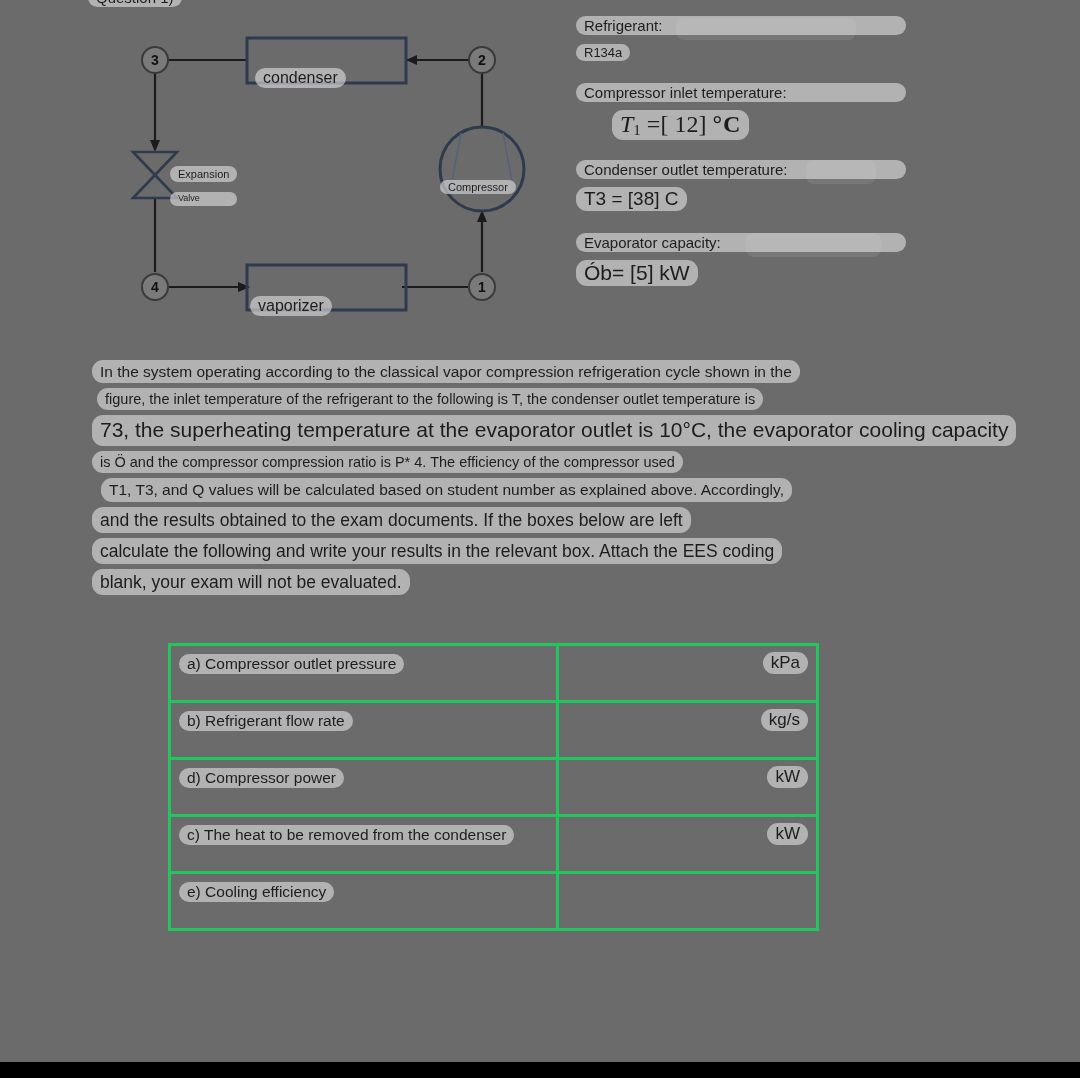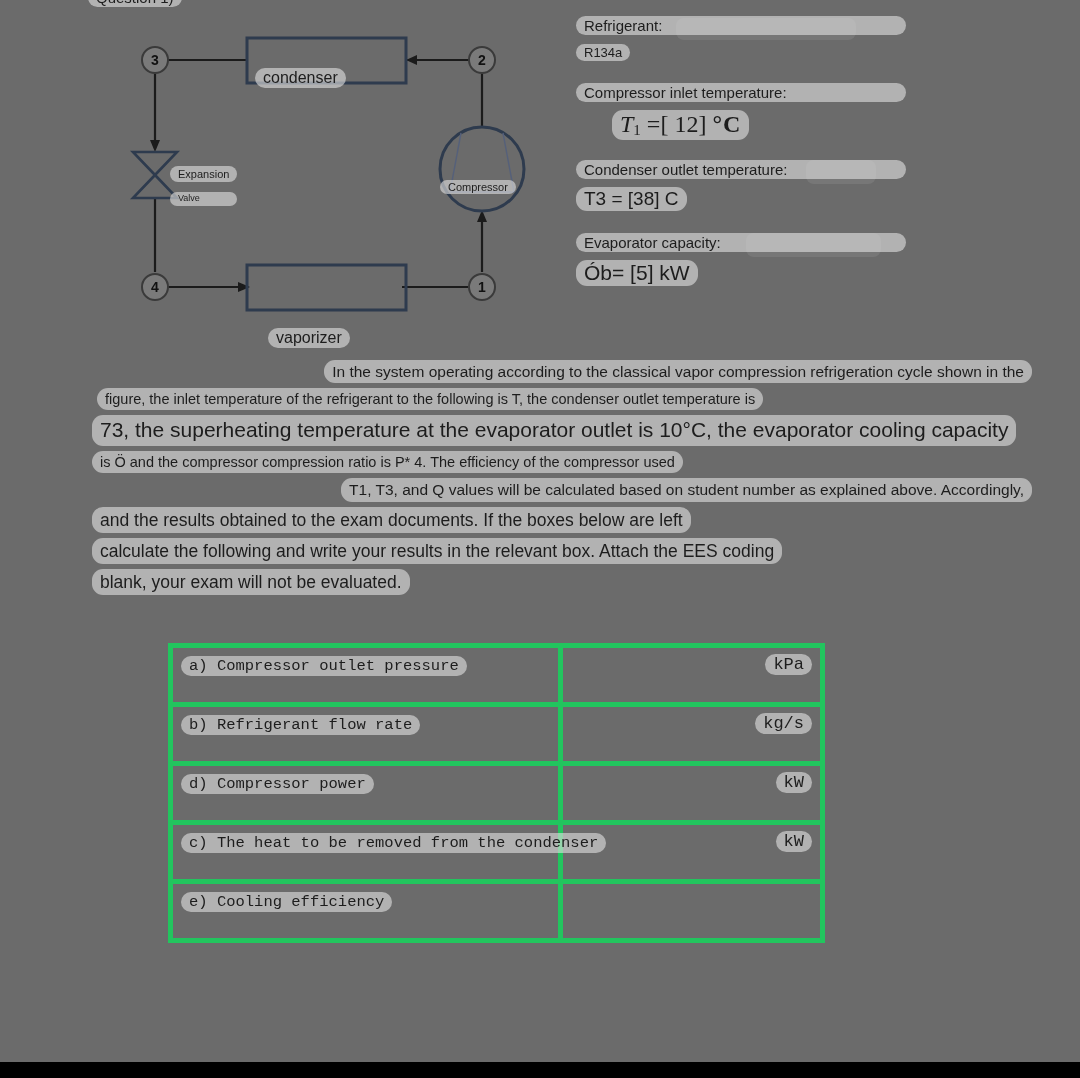--- a/index.html
+++ b/index.html
@@ -36,21 +36,21 @@
   .nodecircle-txt{
     font-family:"Liberation Sans", sans-serif;
     font-size:14px;font-weight:bold;fill:#111;
   }
   .boxlabel{
     position:absolute;
     font-size:16px;
     white-space:nowrap;
   }
   #label-condenser{left:145px;top:48px;}
-  #label-vaporizer{left:158px;top:276px;margin-top:32px;}
+  #label-vaporizer{left:140px;top:276px;}
   #label-compressor{left:330px;top:160px;font-size:11px;}
   #label-expansion{left:60px;top:146px;font-size:11px;line-height:1.28;}
   #label-expansion .l2{display:block;font-size:9px;margin-top:10px;}
 
   
   #params{position:absolute;left:576px;top:16px;width:330px;}
   .pgroup{margin-bottom:16px;}
   .p-title{font-size:15px;display:block;margin-bottom:8px;}
   .p-val{font-size:19px;display:inline-block;}
   .p-sub{font-size:13px;}
@@ -69,39 +69,38 @@
   #paragraph{
     position:absolute;left:92px;top:360px;width:940px;
   }
   #paragraph .ln{
     display:block;
     margin:0 0 5px 0;
     white-space:nowrap;
   }
   #paragraph .ln .hl{line-height:1.38;}
   .f14{font-size:14.5px;}
-  .f15{font-size:15.5px;text-align:right;}
+  .f15{font-size:15.5px;}
   .f17{font-size:17.5px;}
   .f19{font-size:21px;}
   .indent1{padding-left:5px;}
   .indent2{padding-left:9px;}
 
   
   #answer-table{
     position:absolute;left:168px;top:643px;width:642px;
     border-collapse:collapse;
     table-layout:fixed;
   }
   #answer-table td{
-    border:5px solid #22c55e;
+    border:3px solid #22c55e;
     height:54px;
     vertical-align:top;
     padding:0;
     position:relative;
-    font-family:Liberation Mono, monospace;
   }
   #answer-table td.c-label{width:385px;}
   #answer-table td.c-ans{width:257px;}
   .rowlabel{
     position:absolute;left:8px;top:8px;
     font-size:15.5px;white-space:nowrap;
   }
   .unit{
     position:absolute;right:8px;top:6px;
     font-size:17px;

